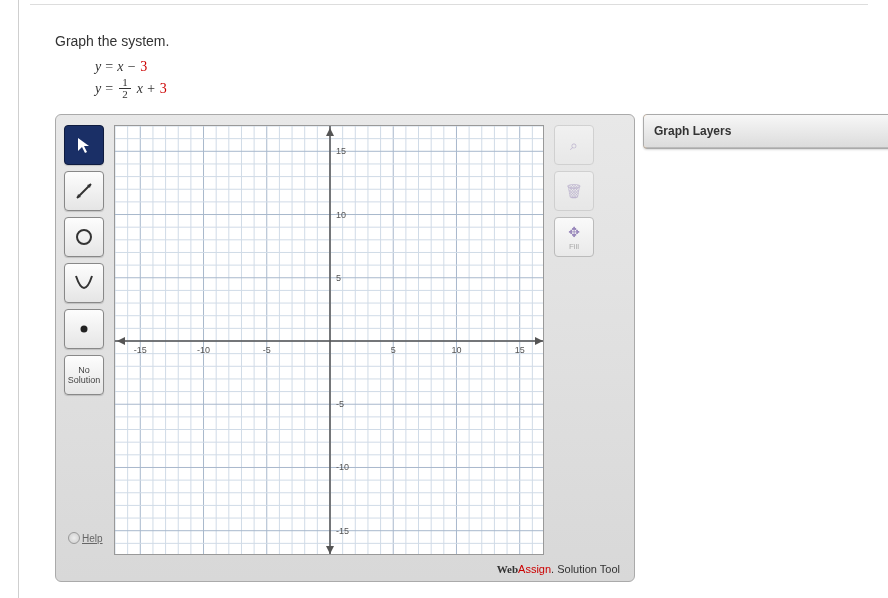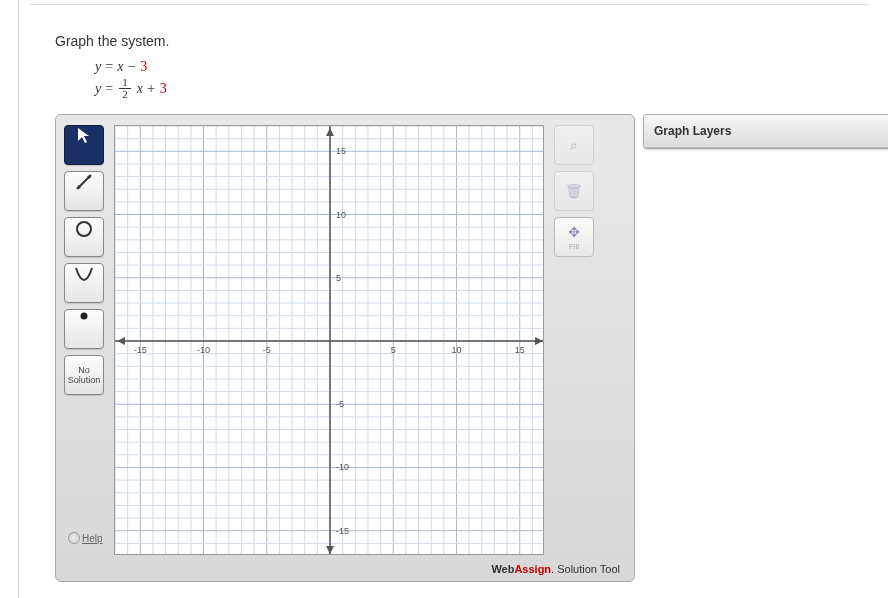--- a/index.html
+++ b/index.html
@@ -62,21 +62,21 @@
   }
 
   .toolbar {
     width: 42px;
     display:flex; flex-direction:column; gap:6px;
   }
   .tool-btn {
     width: 40px; height: 40px;
     border:1px solid #888; border-radius:4px;
     background: linear-gradient(#fdfdfd,#e5e5e5);
-    display:flex; justify-content:center;
+    display:flex; align-items:center; justify-content:center;
     cursor:pointer;
     box-shadow: 0 1px 1px rgba(0,0,0,0.15);
   }
   .tool-btn.selected {
     background: #1a2f66;
     border-color:#0f1c40;
   }
   .tool-btn.small-text {
     font-size: 9px;
     line-height: 10px;
@@ -115,22 +115,22 @@
   }
   .side-btn.disabled { opacity:0.5; cursor:default;}
   .side-btn .micon { font-size:14px; color:#98b; }
 
   .footer-row {
     margin-top:6px;
     display:flex; justify-content:flex-end; align-items:center;
     padding: 2px 6px;
   }
   .footer-text { font-size:11px; color:#333;}
-  .footer-text .wa-web{color:#333;font-weight:bold;}
-  .footer-text .wa-assign{color:#c00;font-weight:bold;}
+  .footer-text .wa-web{color:#333;font-weight:bold;font-family:Liberation Serif, serif;}
+  .footer-text .wa-assign{color:#c00;font-weight:normal;}
 
   .help-link {
     position:absolute; bottom:37px; left:12px;
     font-size:10px; color:#666; text-decoration:underline;
     display:flex; align-items:center; gap:2px;
     cursor:pointer;
   }
   .help-link::before{
     content:"";
     width:10px;height:10px;border:1px solid #999;border-radius:50%;

